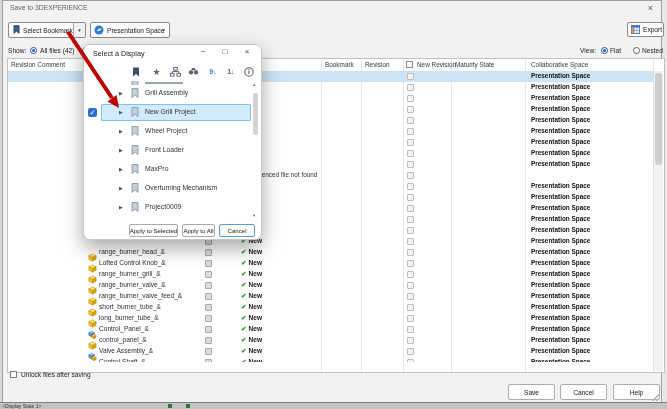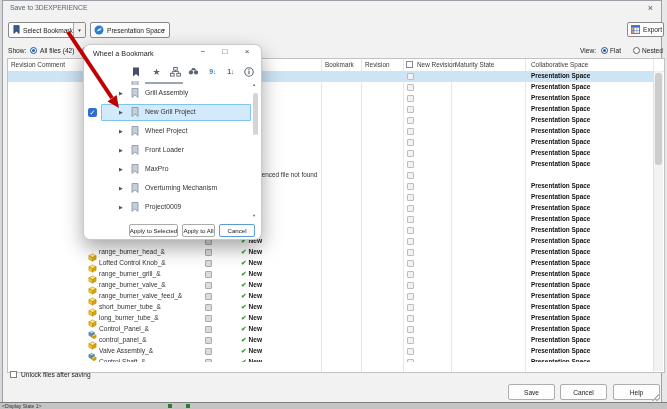--- a/index.html
+++ b/index.html
@@ -390,21 +390,21 @@
       <span class="ucb"></span>
       <span>Unlock files after saving</span>
     </label>
     <div class="fbtn" style="left:505px">Save</div>
     <div class="fbtn" style="left:557px">Cancel</div>
     <div class="fbtn" style="left:610px">Help</div>
     <div class="grip"></div>
   </div>
 
   <div class="popup">
-    <span class="p-title">Wheel a Bookmark</span>
+    <span class="p-title">Select a Display</span>
     <span class="p-wc" style="left:112px">−</span>
     <span class="p-wc" style="left:134px">□</span>
     <span class="p-wc" style="left:156px">×</span>
     <div class="p-toolbar" id="ptoolbar">
         <span class="p-ic" style="left: 44px;">
           <svg width="8" height="10" viewBox="0 0 8 10">
             <path d="M1 .5 h6 v9 l-3 -2.6 -3 2.6 z" fill="#44506a"></path>
           </svg>
         </span>
         <span class="p-ic" style="left: 65px;">

